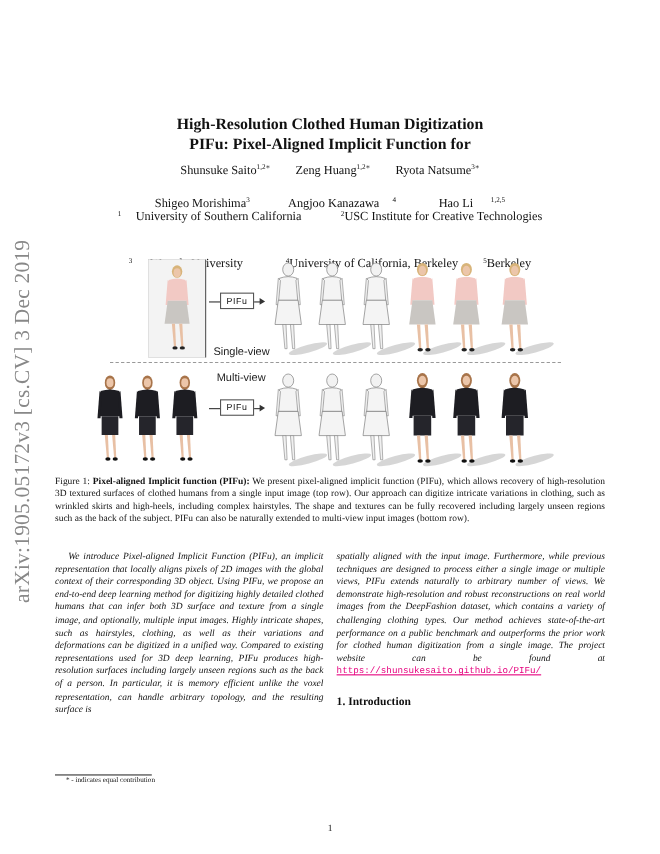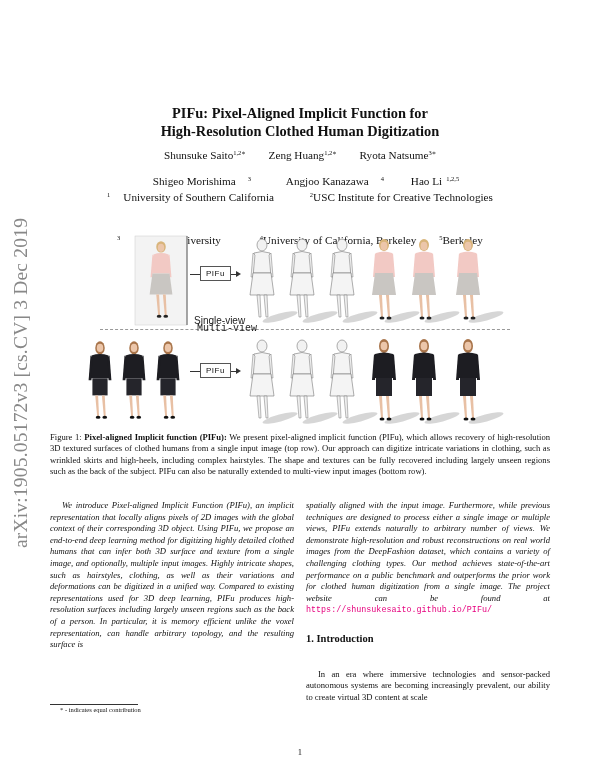--- a/index.html
+++ b/index.html
@@ -14,53 +14,53 @@
   .arxiv{left:6px;top:208px;width:30px;height:350px;}
   .arxiv span{position:absolute;left:50%;top:50%;transform:translate(-50%,-50%) rotate(-90deg);white-space:nowrap;font-size:19.5px;color:#888;font-family:"Liberation Serif",serif;letter-spacing:0.2px;}
   .fig{left:0;top:225px;width:600px;height:200px;padding-left:20px;}
   .caption{left:50px;top:432px;width:500px;font-size:8.6px;line-height:11.4px;text-align:justify;}
   .caption b{font-weight:bold;}
   .col{font-size:8.6px;line-height:11.6px;text-align:justify;}
   .col1{left:50px;top:500px;width:244px;}
   .col2{left:306px;top:500px;width:244px;}
   .abstract-title{text-align:center;font-weight:bold;font-size:10.5px;margin:0 0 6px 0;}
   .it{font-style:italic;}
-  .link{color:#e6007e;font-family:"Liberation Mono","DejaVu Sans Mono",monospace;font-style:normal;font-size:8.4px;}
+  .link{color:#e6007e;font-family:"Liberation Mono","DejaVu Sans Mono",monospace;font-style:normal;font-size:8.4px;text-decoration:underline;}
   .sec{font-weight:bold;font-size:10.5px;margin:16px 0 24px 0;}
   .footnote-rule{left:50px;top:704px;width:88px;border-top:0.7px solid #333;}
   .footnote{left:60px;top:706px;font-size:6.5px;}
   .pagenum{left:0;width:600px;top:747px;text-align:center;font-size:8.6px;}
   .pifu-box{position:absolute;border:1px solid #555;background:#fff;font-family:"Liberation Sans","DejaVu Sans",sans-serif;font-size:8px;letter-spacing:0.5px;padding:2px 5px;}
   .arrow-line{position:absolute;height:1px;background:#333;}
   .arrowhead{position:absolute;width:0;height:0;border-top:3px solid transparent;border-bottom:3px solid transparent;border-left:5px solid #333;}
   .lbl{position:absolute;font-family:"Liberation Sans","DejaVu Sans",sans-serif;font-size:10px;color:#222;}
   .dashed{position:absolute;left:100px;top:104px;width:410px;border-top:1px dashed #999;}
 </style>
 </head>
 <body>
 
 <div class="abs arxiv">
     <span>arXiv:1905.05172v3  [cs.CV]  3 Dec 2019</span>
   </div>
 
 <div class="abs title">
+  <div>High-Resolution Clothed Human Digitization</div>
   <div>PIFu: Pixel-Aligned Implicit Function for</div>
-  <div>High-Resolution Clothed Human Digitization</div>
 </div>
 
 <div class="abs authors">
   <div class="row">
     <span><span style="margin:0">Shunsuke Saito</span><sup>1,2∗</sup></span>
     <span><span style="margin:0">Zeng Huang</span><sup>1,2∗</sup></span>
     <span><span style="margin:0">Ryota Natsume</span><sup>3∗</sup></span>
   </div>
   <div class="row">
-    <span><span style="margin:12px">Shigeo Morishima</span><sup>3</sup></span>
+    <span><span style="margin:0">Shigeo Morishima</span><sup>3</sup></span>
     <span><span style="margin:12px">Angjoo Kanazawa</span><sup>4</sup></span>
-    <span><span style="margin:4px">Hao Li</span><sup>1,2,5</sup></span>
+    <span><span style="margin:16px">Hao Li</span><sup>1,2,5</sup></span>
   </div>
 </div>
 
 <div class="abs affil">
   <div class="row">
     <span><sup>1</sup><span style="margin:13px">University of Southern California</span></span>
     <span><sup>2</sup><span style="margin:0">USC Institute for Creative Technologies</span></span>
   </div>
   <div class="row">
     <span><sup>3</sup><span style="margin:16px">Waseda University</span></span>
@@ -170,34 +170,33 @@
   </svg>
 
   <div class="dashed"></div>
 
   <div class="arrow-line" style="left:190px;top:49px;width:10px;"></div>
   <div class="pifu-box" style="left:200px;top:41px;">PIFu</div>
   <div class="arrow-line" style="left:231px;top:49px;width:6px;"></div>
   <div class="arrowhead" style="left:236px;top:46px;"></div>
   <div class="lbl" style="left:194px;top:90px;">Single-view</div>
 
-  <div class="lbl" style="left:197px;top:98px;font-family:Liberation Mono, monospace;">Multi-view</div>
+  <div class="lbl" style="left:197px;top:113px;">Multi-view</div>
   <div class="arrow-line" style="left:190px;top:146px;width:10px;"></div>
   <div class="pifu-box" style="left:200px;top:138px;">PIFu</div>
   <div class="arrow-line" style="left:231px;top:146px;width:6px;"></div>
   <div class="arrowhead" style="left:236px;top:143px;"></div>
 </div>
 
 <div class="abs caption"><span>Figure 1: </span><b>Pixel-aligned Implicit function (PIFu):</b><span> We present pixel-aligned implicit function (PIFu), which allows recovery of high-resolution 3D textured surfaces of clothed humans from a single input image (top row). Our approach can digitize intricate variations in clothing, such as wrinkled skirts and high-heels, including complex hairstyles. The shape and textures can be fully recovered including largely unseen regions such as the back of the subject. PIFu can also be naturally extended to multi-view input images (bottom row).</span></div>
 
 <div class="abs col col1">
   <div class="it" style="text-indent:12px;">We introduce Pixel-aligned Implicit Function (PIFu), an implicit representation that locally aligns pixels of 2D images with the global context of their corresponding 3D object. Using PIFu, we propose an end-to-end deep learning method for digitizing highly detailed clothed humans that can infer both 3D surface and texture from a single image, and optionally, multiple input images. Highly intricate shapes, such as hairstyles, clothing, as well as their variations and deformations can be digitized in a unified way. Compared to existing representations used for 3D deep learning, PIFu produces high-resolution surfaces including largely unseen regions such as the back of a person. In particular, it is memory efficient unlike the voxel representation, can handle arbitrary topology, and the resulting surface is</div>
 </div>
 
 <div class="abs col col2">
   <div class="it"><span>spatially aligned with the input image. Furthermore, while previous techniques are designed to process either a single image or multiple views, PIFu extends naturally to arbitrary number of views. We demonstrate high-resolution and robust reconstructions on real world images from the DeepFashion dataset, which contains a variety of challenging clothing types. Our method achieves state-of-the-art performance on a public benchmark and outperforms the prior work for clothed human digitization from a single image. The project website can be found at </span><a class="link">https://shunsukesaito.github.io/PIFu/</a></div>
   <div class="sec">1. Introduction</div>
-  <div style="text-indent:12px;">In an era where immersive technologies and sensor-packed autonomous systems are becoming increasingly prevalent, our ability to create virtual 3D content at scale</div>
 </div>
 
 <div class="abs footnote-rule"></div>
 <div class="abs footnote">* - indicates equal contribution</div>
 <div class="abs pagenum">1</div>
 
 </body></html>

